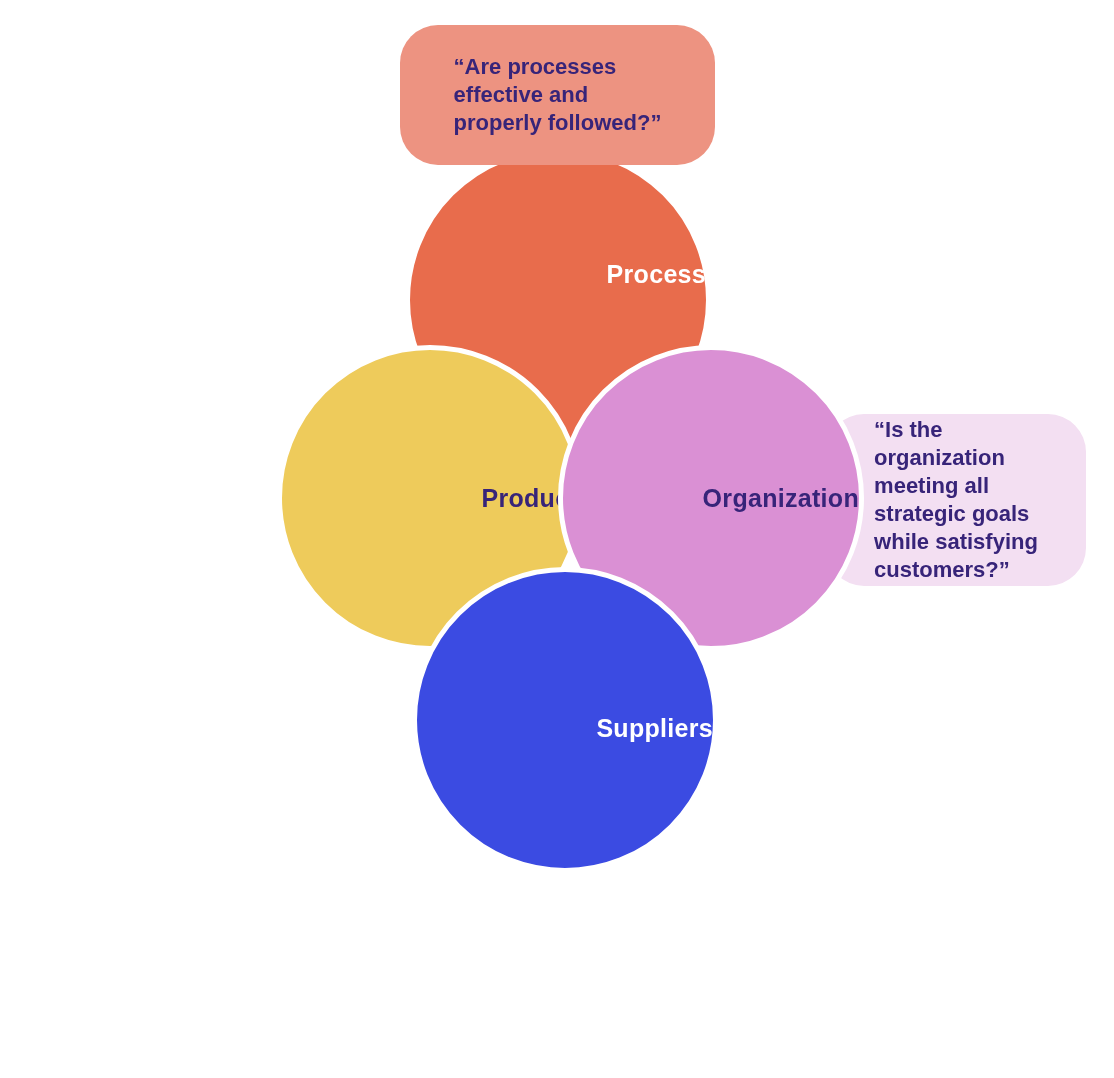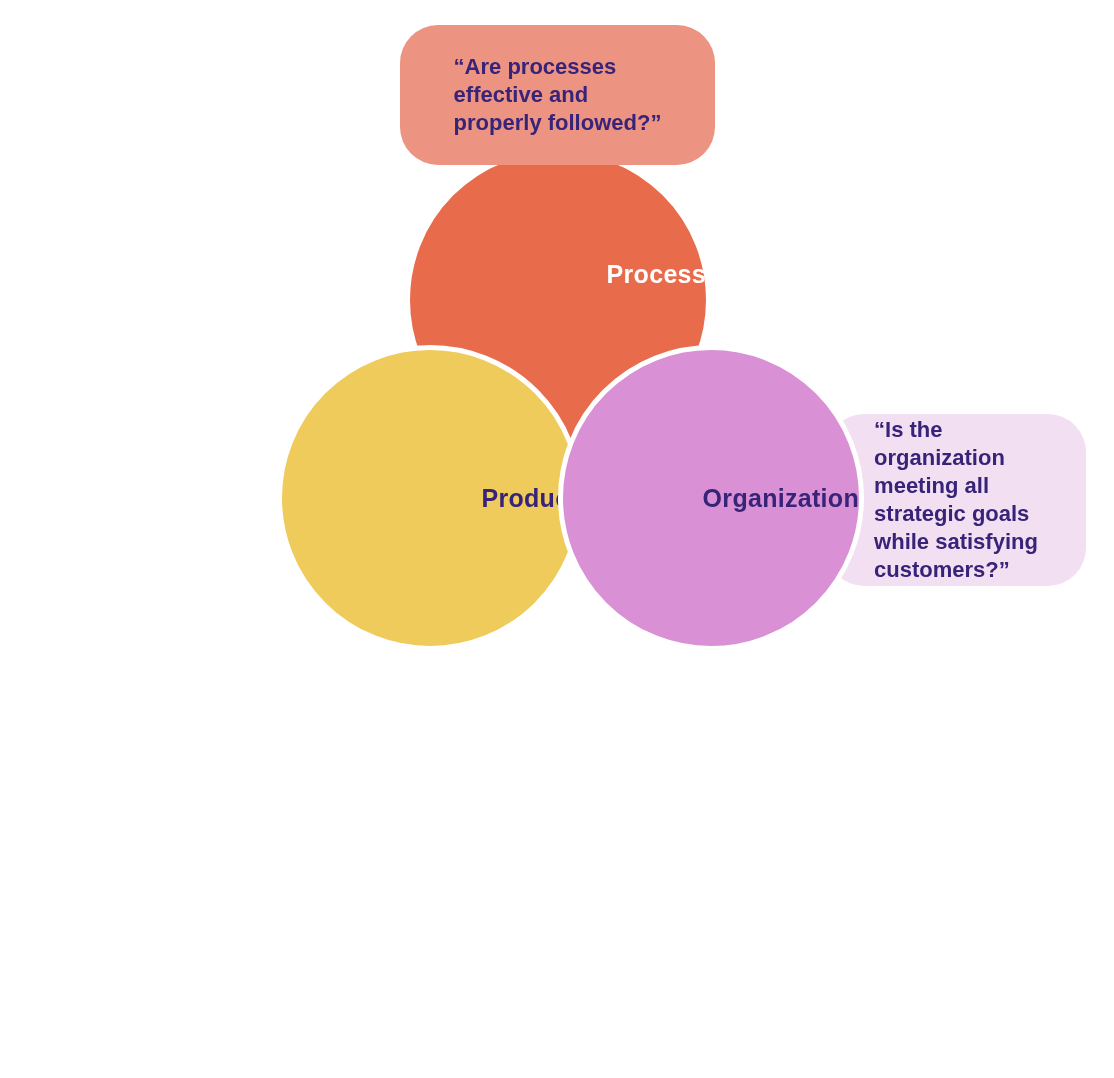--- a/index.html
+++ b/index.html
@@ -85,15 +85,18 @@
   </div>
 
   <div class="circle product" style="background-color: rgb(238, 203, 91);">
     <span class="circle-label" style="color: rgb(55, 36, 121);">Product</span>
   </div>
 
   <div class="circle organization" style="background-color: rgb(218, 144, 212);">
     <span class="circle-label" style="color: rgb(55, 36, 121);">Organization</span>
   </div>
 
+  <div class="circle suppliers" style="background-color: rgb(59, 75, 226);">
+    <span class="circle-label" style="color: rgb(255, 255, 255);">Suppliers</span>
+  </div>
 
 
 </div>
 
 </body></html>

